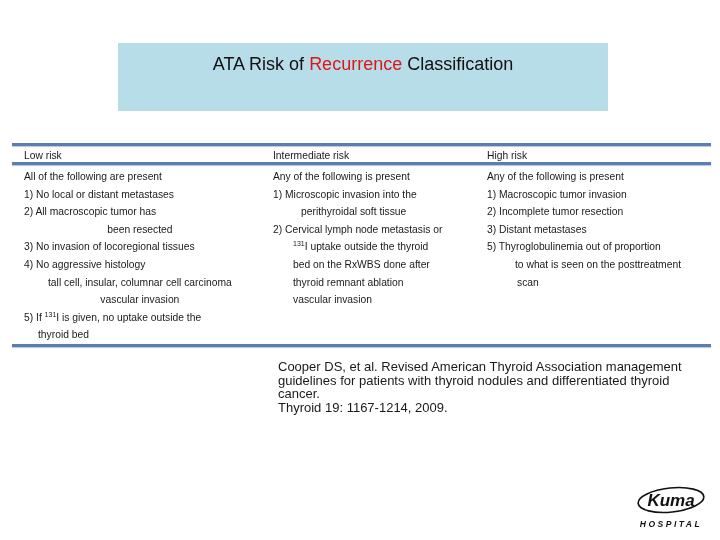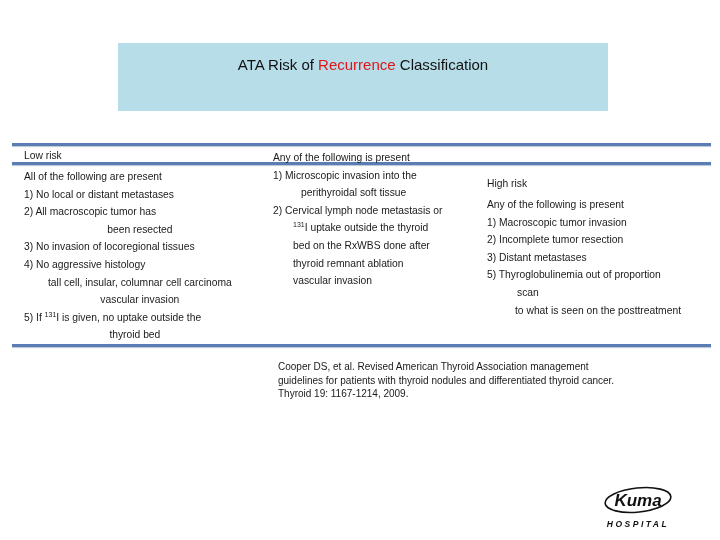--- a/index.html
+++ b/index.html
@@ -3,42 +3,42 @@
 <meta charset="utf-8">
 <style>
   html, body { margin: 0; padding: 0; }
   body {
     width: 720px; height: 540px; background: #ffffff; position: relative; overflow: hidden;
     font-family: "Liberation Sans", sans-serif; color: #1a1a1a;
   }
   .title-box {
     position: absolute; left: 118px; top: 43px; width: 490px; height: 68px;
     background: #b7dde8; text-align: center;
-    font-size: 15px; line-height: 25px; padding-top: 9px; box-sizing: border-box; color: #111;
+    font-size: 18px; line-height: 25px; padding-top: 9px; box-sizing: border-box; color: #111;
   }
   .title-box .accent { color: #e0151b; }
   .rule {
     position: absolute; left: 12px; width: 699px; height: 3px;
     background: #5a7db3; box-shadow: 0 1px 1px rgba(120,140,170,0.5);
   }
   .col {
     position: absolute; font-size: 10.3px; line-height: 17.6px; white-space: nowrap;
   }
   .col .hdr { font-weight: normal; height: 19px; line-height: 14px; }
   .col .line { display: block; }
   .ind1 { padding-left: 24px; text-align: center; }
   .ind2 { padding-left: 28px; }
-  .ind3 { padding-left: 14px; text-align: center; }
+  .ind3 { padding-left: 14px; }
   .ind4 { padding-left: 20px; }
   sup { font-size: 7px; vertical-align: 4px; line-height: 0; }
   .citation {
     position: absolute; left: 278px; top: 360px; width: 410px;
-    font-size: 10px; line-height: 13.5px; color: #1a1a1a;
+    font-size: 13px; line-height: 13.5px; color: #1a1a1a;
   }
-  .logo { position: absolute; left: 600px; top: 486px; width: 84px; height: 46px; }
+  .logo { position: absolute; left: 633px; top: 486px; width: 84px; height: 46px; }
 </style>
 </head>
 <body>
 
 <div class="title-box">
   <div><span>ATA Risk of </span><span class="accent">Recurrence</span><span> Classification</span></div>
 </div>
 
 <div class="rule" style="top:143px;"></div>
 <div class="rule" style="top:162px;"></div>
@@ -52,39 +52,40 @@
   <span class="line ind1">been resected</span>
   <span class="line">3) No invasion of locoregional tissues</span>
   <span class="line">4) No aggressive histology</span>
   <span class="line ind1">tall cell, insular, columnar cell carcinoma</span>
   <span class="line ind1">vascular invasion</span>
   <span class="line"><span>5) If </span><sup>131</sup><span>I is given, no uptake outside the</span></span>
   <span class="line ind3">thyroid bed</span>
 </div>
 
 <div class="col" style="left:273px; top:149px;">
+  <div class="hdr">Intermediate risk</div>
   <span class="line">Any of the following is present</span>
   <span class="line">1) Microscopic invasion into the</span>
   <span class="line ind2">perithyroidal soft tissue</span>
   <span class="line">2) Cervical lymph node metastasis or</span>
   <span class="line ind4"><sup>131</sup><span>I uptake outside the thyroid</span></span>
   <span class="line ind4">bed on the RxWBS done after</span>
   <span class="line ind4">thyroid remnant ablation</span>
   <span class="line ind4">vascular invasion</span>
 </div>
 
-<div class="col" style="left:487px; top:149px;margin-top:28px;">
+<div class="col" style="left:487px; top:149px;">
   <div class="hdr">High risk</div>
   <span class="line">Any of the following is present</span>
   <span class="line">1) Macroscopic tumor invasion</span>
   <span class="line">2) Incomplete tumor resection</span>
   <span class="line">3) Distant metastases</span>
   <span class="line">5) Thyroglobulinemia out of proportion</span>
+  <span class="line ind2">to what is seen on the posttreatment</span>
   <span class="line ind2" style="padding-left:30px;">scan</span>
-  <span class="line ind2">to what is seen on the posttreatment</span>
 </div>
 
 <div class="citation">
   <div>Cooper DS, et al. Revised American Thyroid Association management</div>
   <div>guidelines for patients with thyroid nodules and differentiated thyroid cancer.</div>
   <div>Thyroid 19: 1167-1214, 2009.</div>
 </div>
 
 <div class="logo">
   <svg width="84" height="46" viewBox="0 0 84 46">

